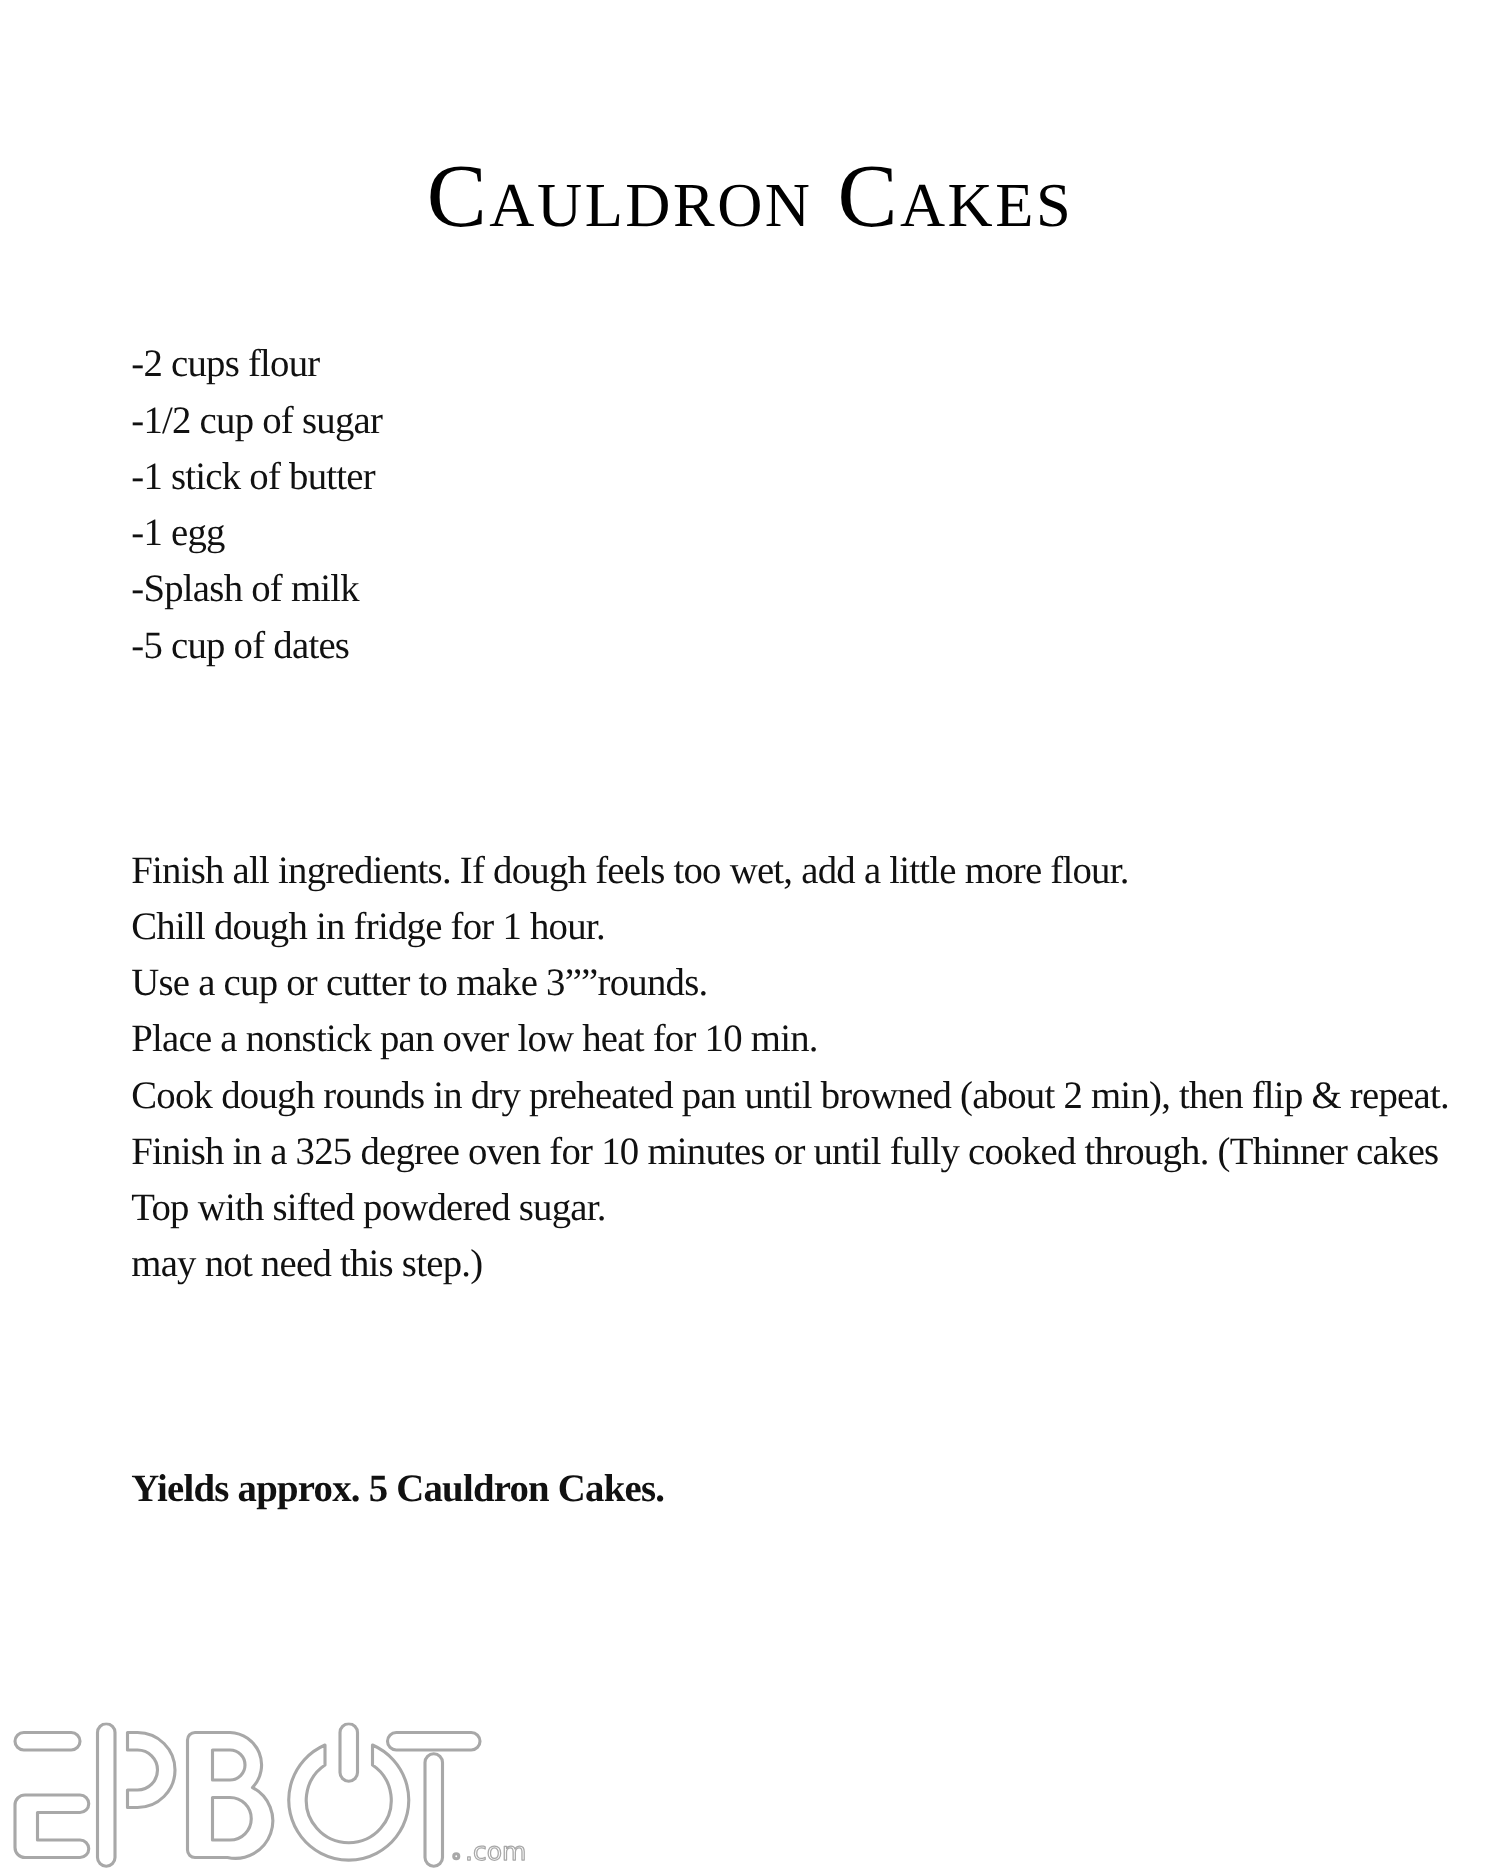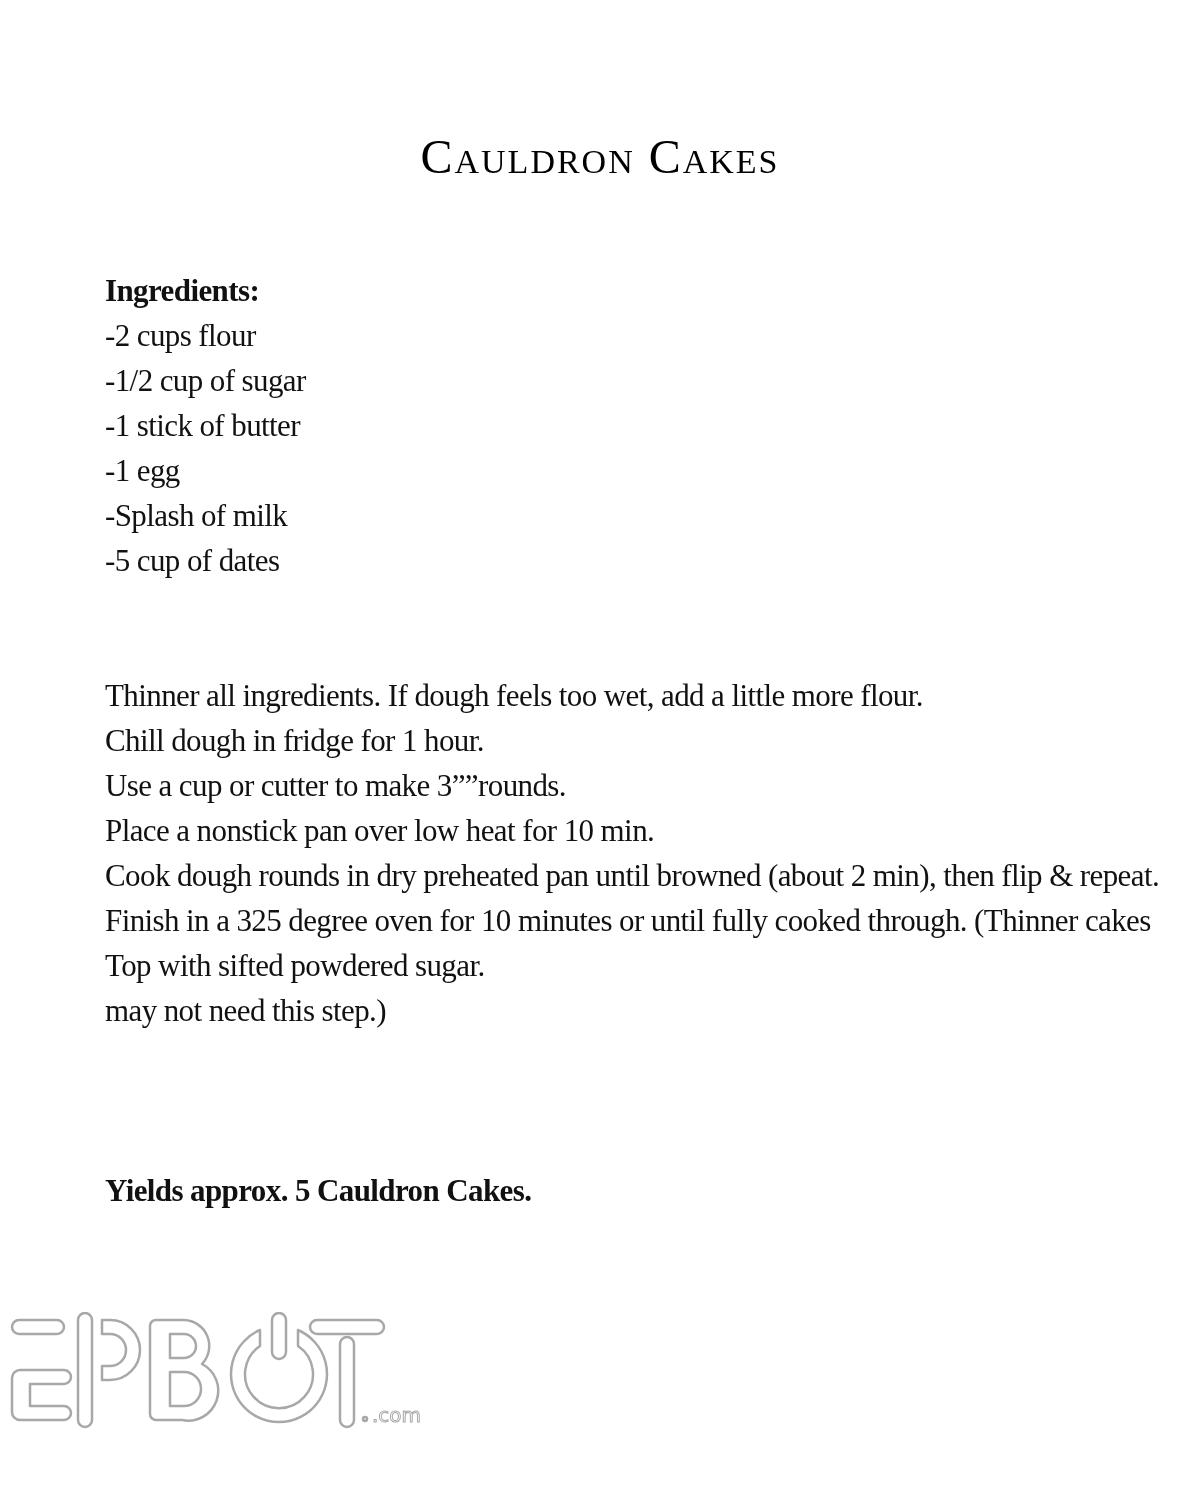--- a/index.html
+++ b/index.html
@@ -1,46 +1,45 @@
 <!DOCTYPE html>
 <html><head>
 <meta charset="utf-8">
 <style>
   html, body { margin: 0; padding: 0; background: #ffffff; }
   body { width: 1200px; height: 1500px; position: relative; overflow: hidden; font-family: "Liberation Serif", "DejaVu Serif", serif; color: #111; }
   .title {
     position: absolute; top: 112px; left: 0; width: 1200px; text-align: center;
-    font-family: "Liberation Serif", serif; font-size: 48px; font-variant: small-caps;
+    font-family: "Liberation Serif", serif; font-size: 72px; font-variant: small-caps;
     letter-spacing: 2px; line-height: 90px; color: #000;
   }
   .section { position: absolute; left: 105px; width: 1060px; }
   .line { font-size: 31px; line-height: 45px; white-space: nowrap; letter-spacing: -0.6px; }
   .heading { font-weight: bold; }
   #ingredients { top: 268px; }
   #instructions { top: 673px; }
   #yield { top: 1168px; }
-  .logo { position: absolute; left: 10px; top: 1312px; width: 420px; height: 120px; }
+  .logo { position: absolute; left: 10px; top: 1378px; width: 420px; height: 120px; }
 </style>
 </head>
 <body>
 
 <div class="title">Cauldron Cakes</div>
 
 <div class="section" id="ingredients">
-  <div class="line heading">Ingredients:</div>
   <div class="line">-2 cups flour</div>
   <div class="line">-1/2 cup of  sugar</div>
   <div class="line">-1 stick of  butter</div>
   <div class="line">-1 egg</div>
   <div class="line">-Splash of  milk</div>
   <div class="line">-5 cup of  dates</div>
 </div>
 
 <div class="section" id="instructions">
-  <div class="line">Thinner all ingredients. If  dough feels too wet, add a little more flour.</div>
+  <div class="line">Finish all ingredients. If  dough feels too wet, add a little more flour.</div>
   <div class="line">Chill dough in fridge for 1 hour.</div>
   <div class="line">Use a cup or cutter to make 3””rounds.</div>
   <div class="line">Place a nonstick pan over low heat for 10 min.</div>
   <div class="line">Cook dough rounds in dry preheated pan until browned (about 2 min), then flip &amp; repeat.</div>
   <div class="line">Finish in a 325 degree oven for 10 minutes or until fully cooked through. (Thinner cakes</div>
   <div class="line">Top with sifted powdered sugar.</div>
   <div class="line">may not need this step.)</div>
 </div>
 
 <div class="section" id="yield">

